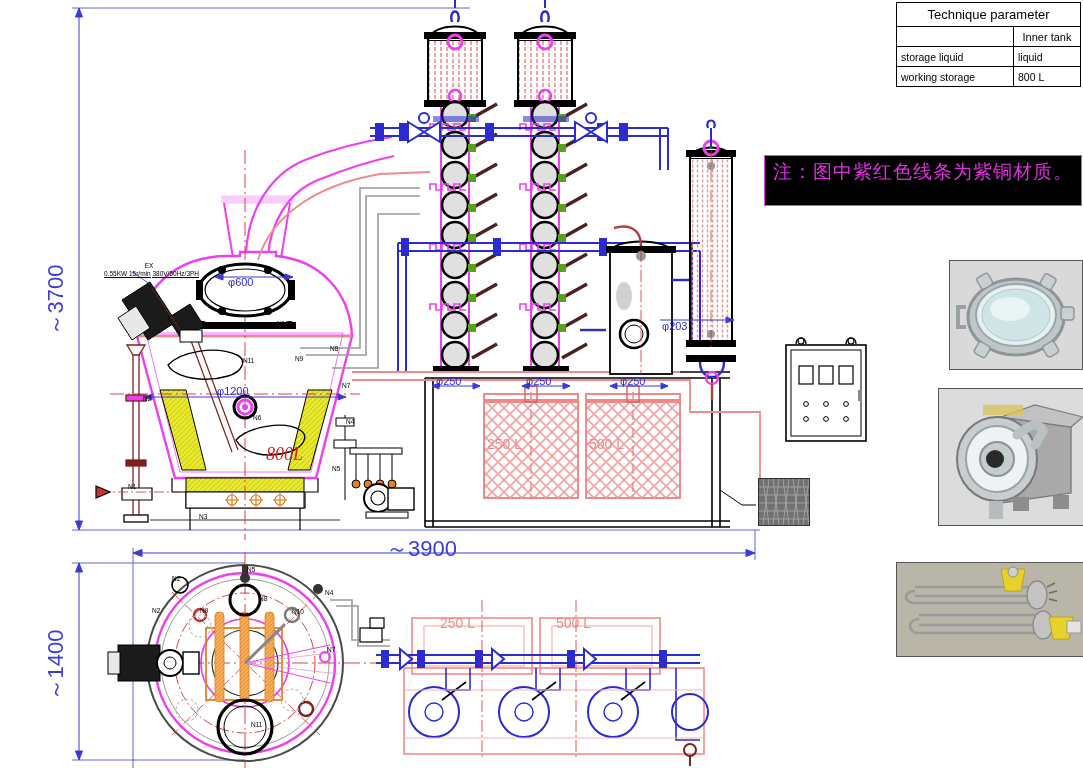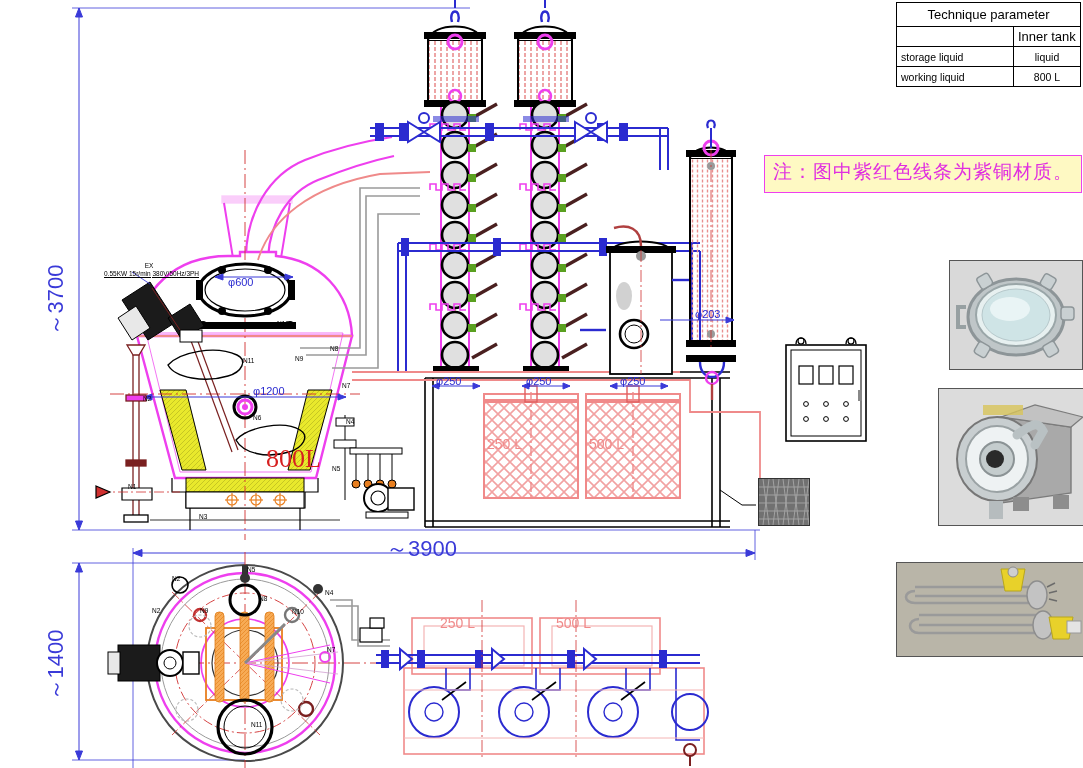--- a/index.html
+++ b/index.html
@@ -11,51 +11,51 @@
   svg#dwg{position:absolute;left:0;top:0;width:1083px;height:768px;}
 
   
   .param-table{
     position:absolute;left:896px;top:2px;width:185px;
     border-collapse:collapse;background:#fff;
     font-size:10.5px;color:#000;
   }
   .param-table td{border:1px solid #000;padding:2px 4px;height:15px;}
   .param-table .title{text-align:center;font-size:13px;padding:4px 2px;}
-  .param-table .hdr{text-align:left;font-size:13px;}
+  .param-table .hdr{text-align:center;font-size:11px;}
   .param-table .lbl{text-align:left;width:108px;}
-  .param-table .val{text-align:center;}
+  .param-table .val{text-align:left;}
   .param-table .mono{font-family:"Liberation Mono","DejaVu Sans Mono",monospace;color:#555;font-size:9.5px;}
 
   
   .note-box{
     position:absolute;left:764px;top:155px;
-    border:1.4px solid #ee3fee;background:#fef9c3;
-    padding:3px 8px 7px 8px;
+    border:1.4px solid #ee3fee;background:#000000;
+    padding:3px 8px 20px 8px;
     color:#e02fe0;font-size:19px;letter-spacing:1px;
     font-family:"DejaVu Sans","Liberation Sans",sans-serif;
     white-space:nowrap;
   }
 
   
   .photo{position:absolute;border:1.5px solid #555;overflow:hidden;background:#cfcfcf;}
   #photo-manway{left:949px;top:260px;width:132px;height:108px;}
   #photo-pump{left:938px;top:388px;width:144px;height:136px;}
   #photo-heater{left:896px;top:562px;width:186px;height:93px;}
   #photo-packing{left:758px;top:478px;width:50px;height:46px;border:1px solid #333;}
 
   .ph-svg{position:absolute;left:0;top:0;width:100%;height:100%;}
 
   
   .lab{position:absolute;white-space:nowrap;pointer-events:none;}
   .dim{color:#2b2bd0;font-size:11px;}
   .dim-big{color:#3a3ad8;font-size:22px;letter-spacing:0px;}
   .dim-vert{transform-origin:0 0;}
   .nz{color:#000;font-size:6.5px;font-family:"Liberation Sans",sans-serif;}
-  .red800{color:#d62020;font-size:26px;font-family:"Liberation Serif","DejaVu Serif",serif;}
+  .red800{color:#d62020;font-size:18px;font-family:"Liberation Serif","DejaVu Serif",serif;font-style:italic;}
   .pinkvol{color:#f08a8a;font-size:14px;}
   .ex{color:#000;font-size:6.5px;text-align:center;line-height:7.5px;}
 </style>
 </head>
 <body>
 
 <div id="canvas">
 
   <svg id="dwg" viewBox="0 0 1083 768">
     <defs>
@@ -606,37 +606,37 @@
         </tr>
     <tr>
       <td class="lbl"></td>
       <td class="hdr">Inner tank</td>
     </tr>
     <tr>
       <td class="lbl">storage liquid</td>
       <td class="val">liquid</td>
     </tr>
     <tr>
-      <td class="lbl">working liquid</td>
+      <td class="lbl">working storage</td>
       <td class="val">800 L</td>
     </tr>
   </tbody>
     </table>
 
   <div class="note-box">注：图中紫红色线条为紫铜材质。</div>
 
   <div class="lab dim-big dim-vert" style="left:56px;top:300px;transform:rotate(-90deg) translate(-50%,-50%);">～3700</div>
 
   <div class="lab dim-big" style="left:386px;top:534px;">～3900</div>
 
   <div class="lab dim-big dim-vert" style="left:56px;top:665px;transform:rotate(-90deg) translate(-50%,-50%);">～1400</div>
 
   <div class="lab dim" style="left:228px;top:264px;margin-top:12px;">φ600</div>
-  <div class="lab dim" style="left:217px;top:385px;margin-left:36px;">φ1200</div>
-  <div class="lab dim" style="left:662px;top:308px;margin-left:33px;">φ203</div>
+  <div class="lab dim" style="left:217px;top:385px;">φ1200</div>
+  <div class="lab dim" style="left:662px;top:320px;">φ203</div>
   <div class="lab dim" style="left:436px;top:375px;">φ250</div>
   <div class="lab dim" style="left:526px;top:375px;">φ250</div>
   <div class="lab dim" style="left:620px;top:375px;">φ250</div>
 
   <div class="lab red800" style="left:266px;top:444px;">800L</div>
 
   <div class="lab pinkvol" style="left:487px;top:436px;">250 L</div>
   <div class="lab pinkvol" style="left:589px;top:436px;">500 L</div>
   <div class="lab pinkvol" style="left:440px;top:615px;">250 L</div>
   <div class="lab pinkvol" style="left:556px;top:615px;">500 L</div>

